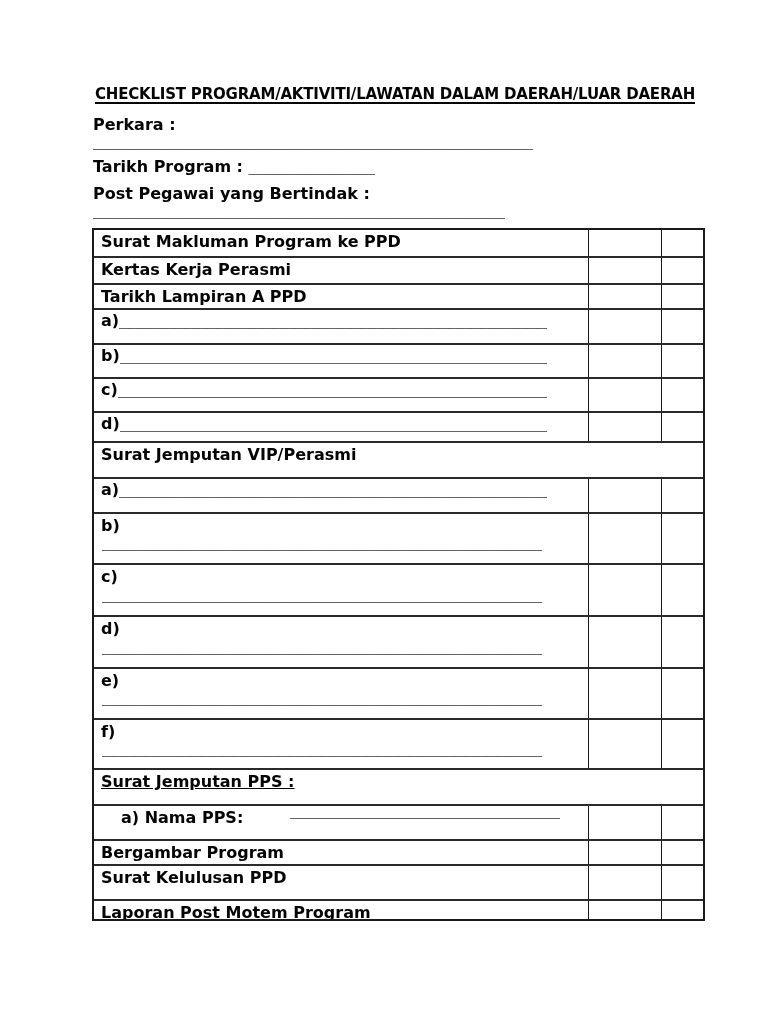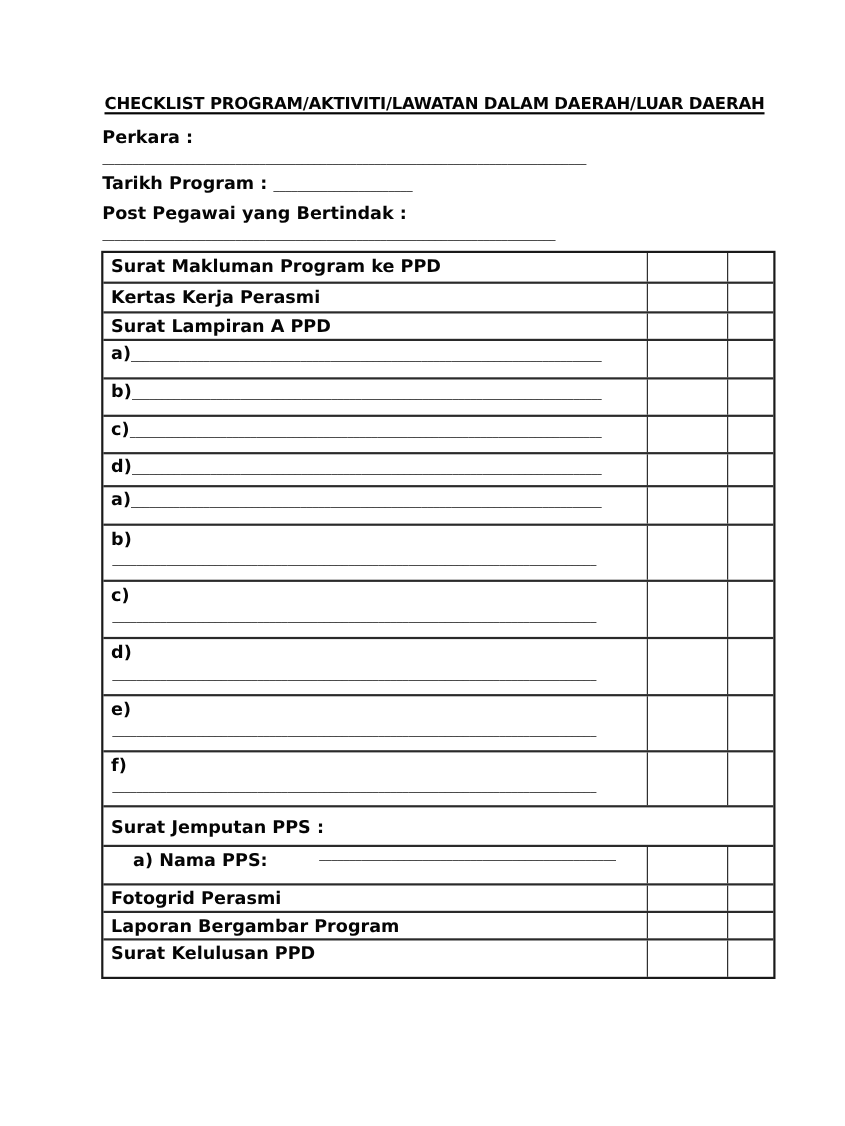--- a/index.html
+++ b/index.html
@@ -36,21 +36,21 @@
   .lbl{font-size:16px;font-weight:bold;line-height:21px;white-space:nowrap;}
   .h20{height:20px}.h25{height:25px}.h26{height:26px}.h27{height:27px}.h30{height:30px}
   .h34{height:34px}.h35{height:35px}.h36{height:36px}.h50{height:50px}.h51{height:51px}.h52{height:52px}
 
   .cell.entry{display:flex;flex-direction:column;justify-content:space-between;padding-bottom:0;}
   .eline1{display:flex;align-items:baseline;}
   .eline1 .lbl{line-height:19px;}
   .uline.fillflex{flex:1 1 auto;margin:0 13px 0 0;line-height:16px;}
   .uline.fillblock{margin:0 9px 0 1px;line-height:14px;}
   .uline.short{line-height:9px;margin:0;}
-  .alignend{display:flex;align-items:center;padding-bottom:3px;}
+  .alignend{display:flex;align-items:flex-start;padding-bottom:3px;text-decoration:underline;}
   .ppscell{display:flex;flex-direction:row;justify-content:space-between;}
   .lbl.indent1{padding-left:20px;}
   .uline.ppsline{width:392px;margin-left:47px;line-height:11px;}
 </style>
 </head>
 <body>
 
 <div class="content">
 
   <div class="title">CHECKLIST PROGRAM/AKTIVITI/LAWATAN DALAM DAERAH/LUAR DAERAH</div>
@@ -71,21 +71,21 @@
       <div class="cell chk c2"></div>
     </div>
 
     <div class="trow h27">
       <div class="cell main"><span class="lbl">Kertas Kerja Perasmi</span></div>
       <div class="cell chk"></div>
       <div class="cell chk c2"></div>
     </div>
 
     <div class="trow h25">
-      <div class="cell main"><span class="lbl">Surat Lampiran A PPD</span></div>
+      <div class="cell main"><span class="lbl">Tarikh Lampiran A PPD</span></div>
       <div class="cell chk"></div>
       <div class="cell chk c2"></div>
     </div>
 
 
     <div class="trow h35">
       <div class="cell main entry">
         <div class="eline1">
             <span class="lbl">a)</span>
             <span class="uline fillflex">________________________________________________________________________________</span>
@@ -125,20 +125,23 @@
         <div class="eline1">
             <span class="lbl">d)</span>
             <span class="uline fillflex">________________________________________________________________________________</span>
           </div>
         <div class="uline short">______</div>
       </div>
       <div class="cell chk"></div>
       <div class="cell chk c2"></div>
     </div>
 
+    <div class="trow h36">
+      <div class="cell full"><span class="lbl">Surat Jemputan VIP/Perasmi</span></div>
+    </div>
 
     <div class="trow h35">
       <div class="cell main entry">
         <div class="eline1">
             <span class="lbl">a)</span>
             <span class="uline fillflex">________________________________________________________________________________</span>
           </div>
         <div class="uline short">_______</div>
       </div>
       <div class="cell chk"></div>
@@ -204,32 +207,32 @@
     <div class="trow h35">
       <div class="cell main ppscell">
         <div class="lbl indent1">a) Nama PPS:</div>
         <div class="uline ppsline">________________________________________________________________________________</div>
       </div>
       <div class="cell chk"></div>
       <div class="cell chk c2"></div>
     </div>
 
     <div class="trow h25">
-      <div class="cell main"><span class="lbl">Fotogrid Perasmi</span></div>
-      <div class="cell chk"></div>
-      <div class="cell chk c2"></div>
-    </div>
-
-    <div class="trow h25">
-      <div class="cell main"><span class="lbl">Laporan Bergambar Program</span></div>
-      <div class="cell chk"></div>
-      <div class="cell chk c2"></div>
-    </div>
+      <div class="cell main"><span class="lbl">Bergambar Program</span></div>
+      <div class="cell chk"></div>
+      <div class="cell chk c2"></div>
+    </div>
+
 
     <div class="trow h35">
       <div class="cell main"><span class="lbl">Surat Kelulusan PPD</span></div>
       <div class="cell chk"></div>
       <div class="cell chk c2"></div>
     </div>
 
+    <div class="trow h20">
+      <div class="cell main"><span class="lbl">Laporan Post Motem Program</span></div>
+      <div class="cell chk"></div>
+      <div class="cell chk c2"></div>
+    </div>
 
   </div>
 </div>
 
 </body></html>

